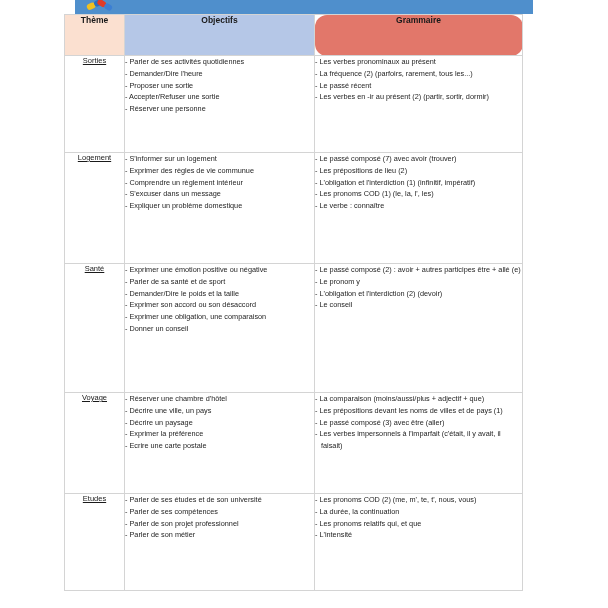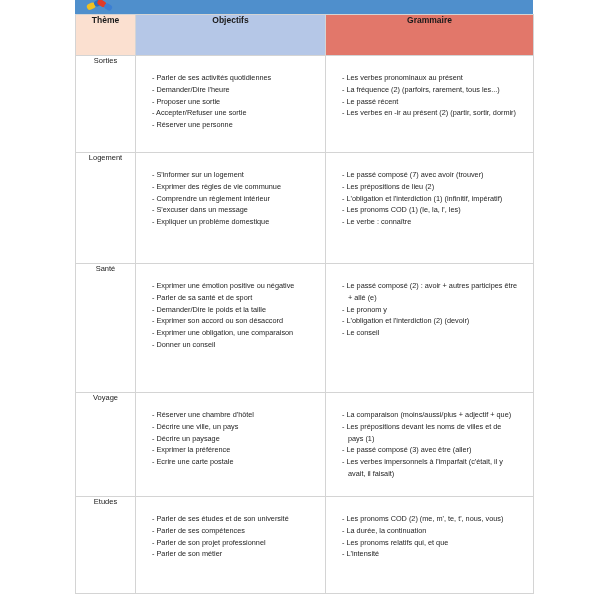--- a/index.html
+++ b/index.html
@@ -47,21 +47,21 @@
     font-size: 9px;
     font-weight: bold;
     color: #dfe9f4;
     letter-spacing: .3px;
     white-space: nowrap;
   }
 
   
   table.curriculum {
     position: absolute;
-    left: 75px;
+    left: 64px;
     top: 14px;
     width: 458px;
     border-collapse: collapse;
     table-layout: fixed;
   }
   table.curriculum col.c-theme   { width: 60px; }
   table.curriculum col.c-obj     { width: 190px; }
   table.curriculum col.c-gram    { width: 208px; }
 
   table.curriculum th,
@@ -75,37 +75,38 @@
   th.h-theme, th.h-obj, th.h-gram {
     height: 40px;
     text-align: center;
     vertical-align: middle;
     font-size: 8.5px;
     font-weight: bold;
     color: #1a1a1a;
   }
   th.h-theme { background: #fbe0d0; }
   th.h-obj   { background: #b5c7e7; }
-  th.h-gram  { background: #e2776a; }
+  th.h-gram  { background: #e2776a; border-radius: 12px; }
 
   
   td.theme-cell {
     text-align: center;
     vertical-align: middle;
     font-size: 7.5px;
     color: #1a1a1a;
+    text-decoration: underline;
   }
   td.list-cell {
     padding: 14px 6px 6px 8px;
     font-size: 7.3px;
     color: #242424;
     line-height: 1.62;
   }
   td.list-cell ul {
-    margin: 16px;
+    margin: 0;
     padding: 0;
     list-style: none;
   }
   td.list-cell li {
     margin: 0;
     padding: 0;
     text-indent: -6px;
     padding-left: 6px;
   }
 

